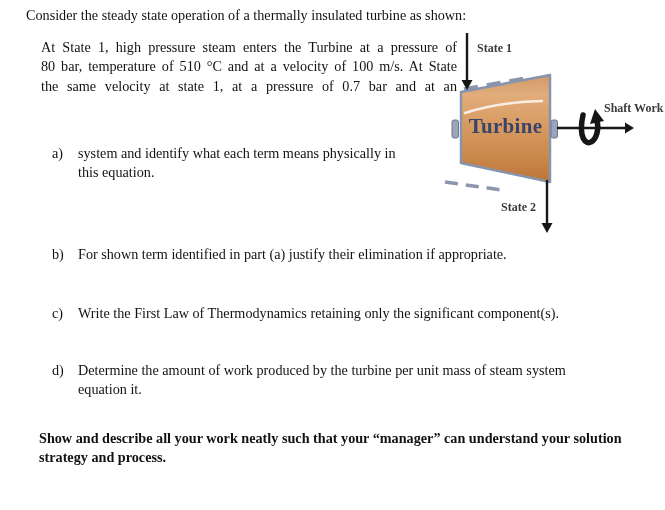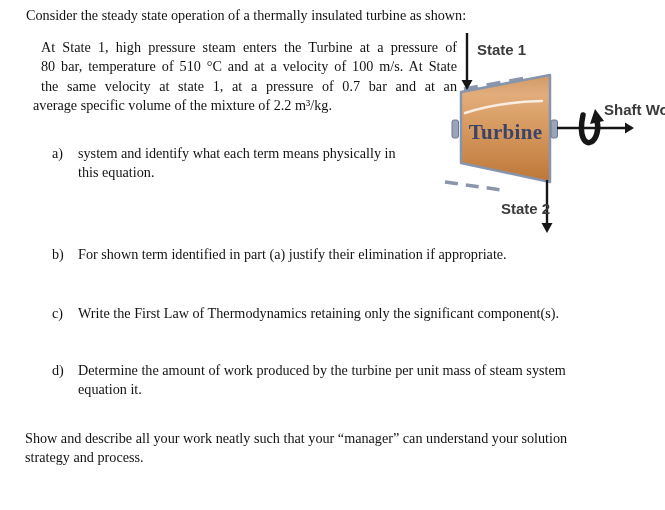--- a/index.html
+++ b/index.html
@@ -8,38 +8,37 @@
     background:#ffffff; color:#121212;
     font-family:"Liberation Serif", serif;
   }
   .abs { position:absolute; }
   .txt { font-size:14.2px; line-height:19.4px; white-space:nowrap; }
   .jline { text-align:justify; text-align-last:justify;margin-left:8px; }
   .para { }
   .item { display:flex; }
   .item .lbl { flex:0 0 26px; width:26px; }
   .diagram-label {
-    font-family:Liberation Sans, sans-serif;
-    font-size:15px; font-weight:600; color:#3b3b3b; white-space:nowrap;text-align:right;
+    font-family:Liberation Serif, serif;
+    font-size:12px; font-weight:600; color:#3b3b3b; white-space:nowrap;text-align:right;
   }
   .turbine-word {
     font-size:21px; font-weight:700; color:#3a4468; letter-spacing:.3px;
-    text-align:center; font-family:"Liberation Serif", serif;margin-top:6px;
+    text-align:center; font-family:"Liberation Serif", serif;
   }
 </style>
 </head>
 <body>
 
 <div class="abs txt" style="left:26px; top:6px;">Consider the steady state operation of a thermally insulated turbine as shown:</div>
 
 <div class="abs para" style="left:33px; top:38px; width:424px;">
   <div class="txt jline">At State 1, high pressure steam enters the Turbine at a pressure of</div>
   <div class="txt jline">80 bar, temperature of 510 °C and at a velocity of 100 m/s. At State</div>
   <div class="txt jline">the same velocity at state 1, at a pressure of 0.7 bar and at an</div>
-  <div class="txt">average specific volume of the mixture of 2.2 m³/kg.</div>
 </div>
 
 <div class="abs item" style="left:52px; top:144px;">
   <div class="txt lbl">a)</div>
   <div>
     <div class="txt">system and identify what each term means physically in</div>
     <div class="txt">this equation.</div>
   </div>
 </div>
 
@@ -58,21 +57,21 @@
 </div>
 
 <div class="abs item" style="left:52px; top:361px;">
   <div class="txt lbl">d)</div>
   <div>
     <div class="txt">Determine the amount of work produced by the turbine per unit mass of steam system</div>
     <div class="txt">equation it.</div>
   </div>
 </div>
 
-<div class="abs" style="left:25px; top:429px;">
+<div class="abs" style="left:39px; top:429px;font-weight:bold;">
   <div class="txt">Show and describe all your work neatly such that your “manager” can understand your solution</div>
   <div class="txt">strategy and process.</div>
 </div>
 
 <div class="abs" style="left:440px; top:25px; width:225px; height:220px;">
   <svg width="225" height="220" viewBox="0 0 225 220">
     <defs>
       <linearGradient id="turbGrad" x1="0" y1="0" x2="0" y2="1">
         <stop offset="0%" stop-color="#cf9a66"></stop>
         <stop offset="18%" stop-color="#e2ad7c"></stop>

